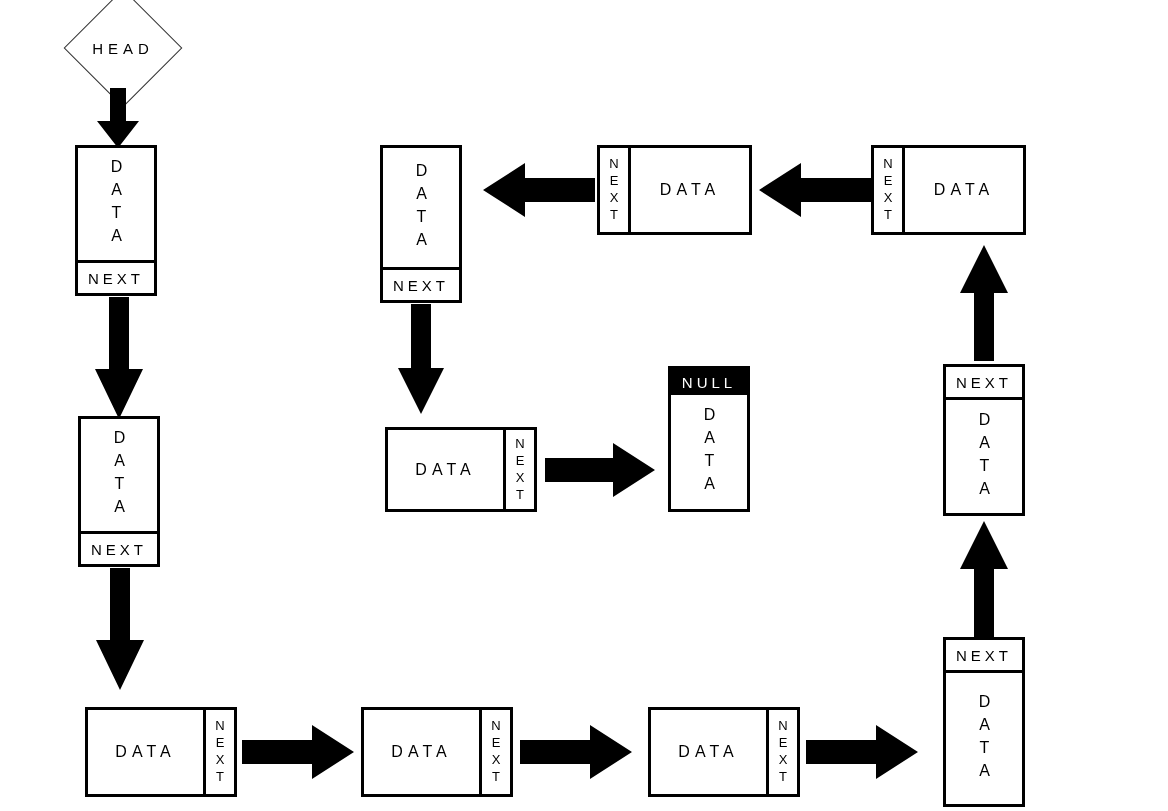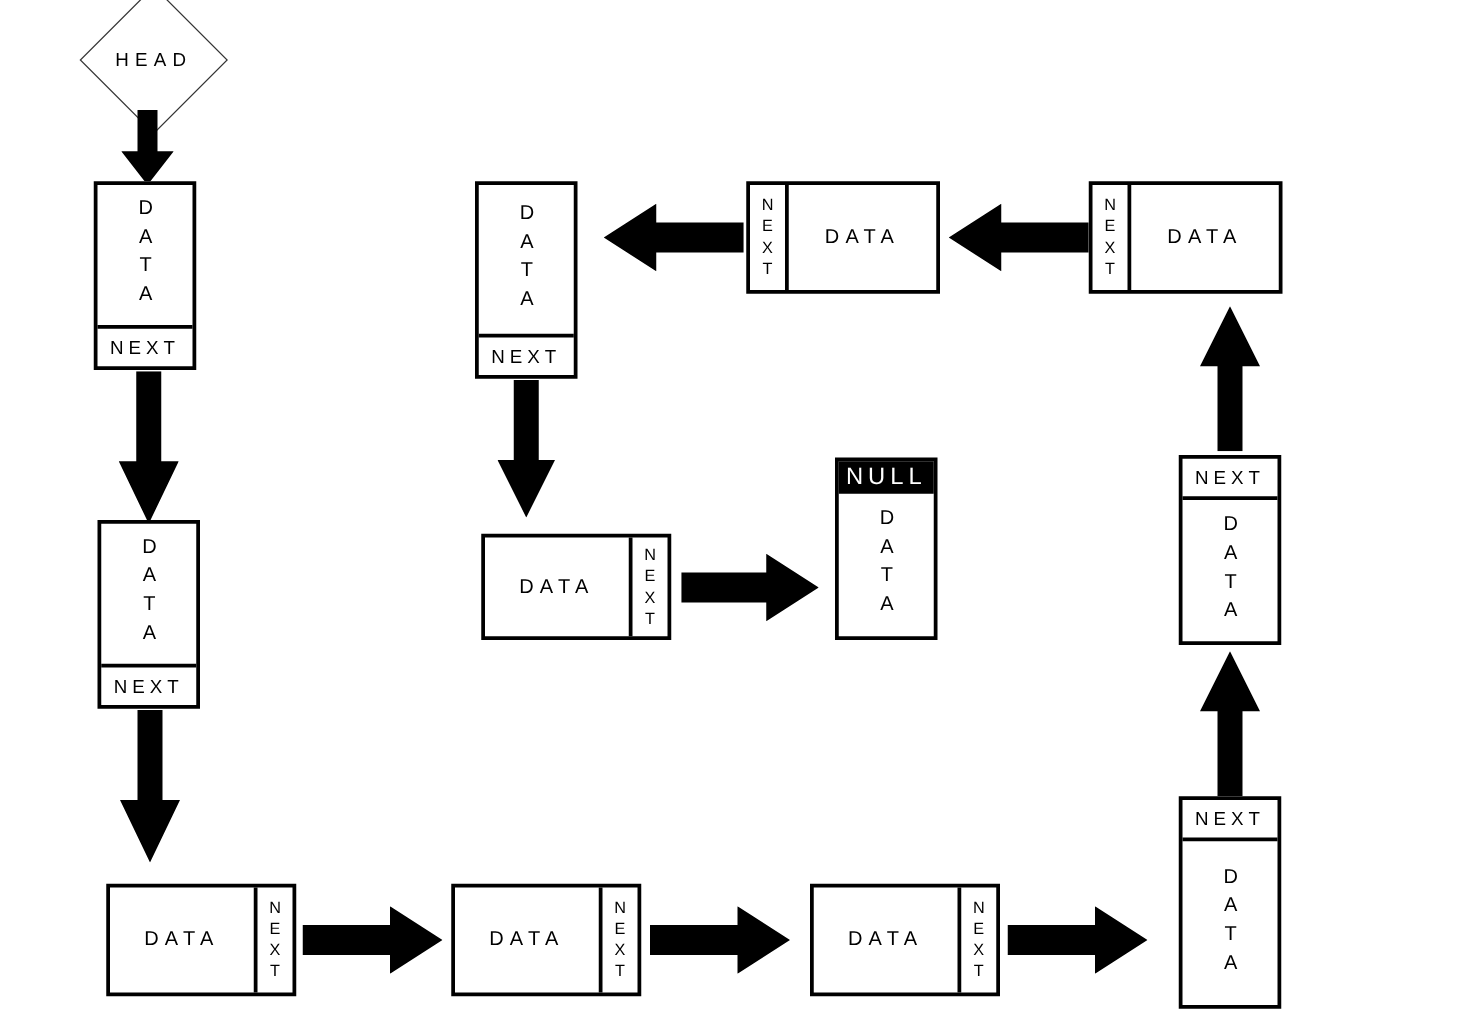--- a/index.html
+++ b/index.html
@@ -28,21 +28,21 @@
   
   .t-v{writing-mode:vertical-rl;text-orientation:upright;letter-spacing:6px;
        font-size:16px;line-height:1;}
   .t-h{letter-spacing:5px;font-size:16px;line-height:1;}
   .t-nv{writing-mode:vertical-rl;text-orientation:upright;letter-spacing:2px;
         font-size:13px;line-height:1;}
   .t-nh{letter-spacing:4px;font-size:15px;line-height:1;}
 
   
   .null-band{background:#000;color:#fff;height:26px;display:flex;align-items:center;
-             justify-content:center;letter-spacing:4px;font-size:19px;text-align:right;}
+             justify-content:center;letter-spacing:4px;font-size:15px;text-align:right;}
 
   
   .head{position:absolute;}
   .head .dia{position:absolute;left:0;top:0;width:100%;height:100%;
              border:1px solid #333;background:#fff;
              transform:rotate(45deg);box-sizing:border-box;}
   .head .lbl{position:absolute;left:0;top:0;width:100%;height:100%;
              display:flex;align-items:center;justify-content:center;
              letter-spacing:5px;font-size:15px;}
 

